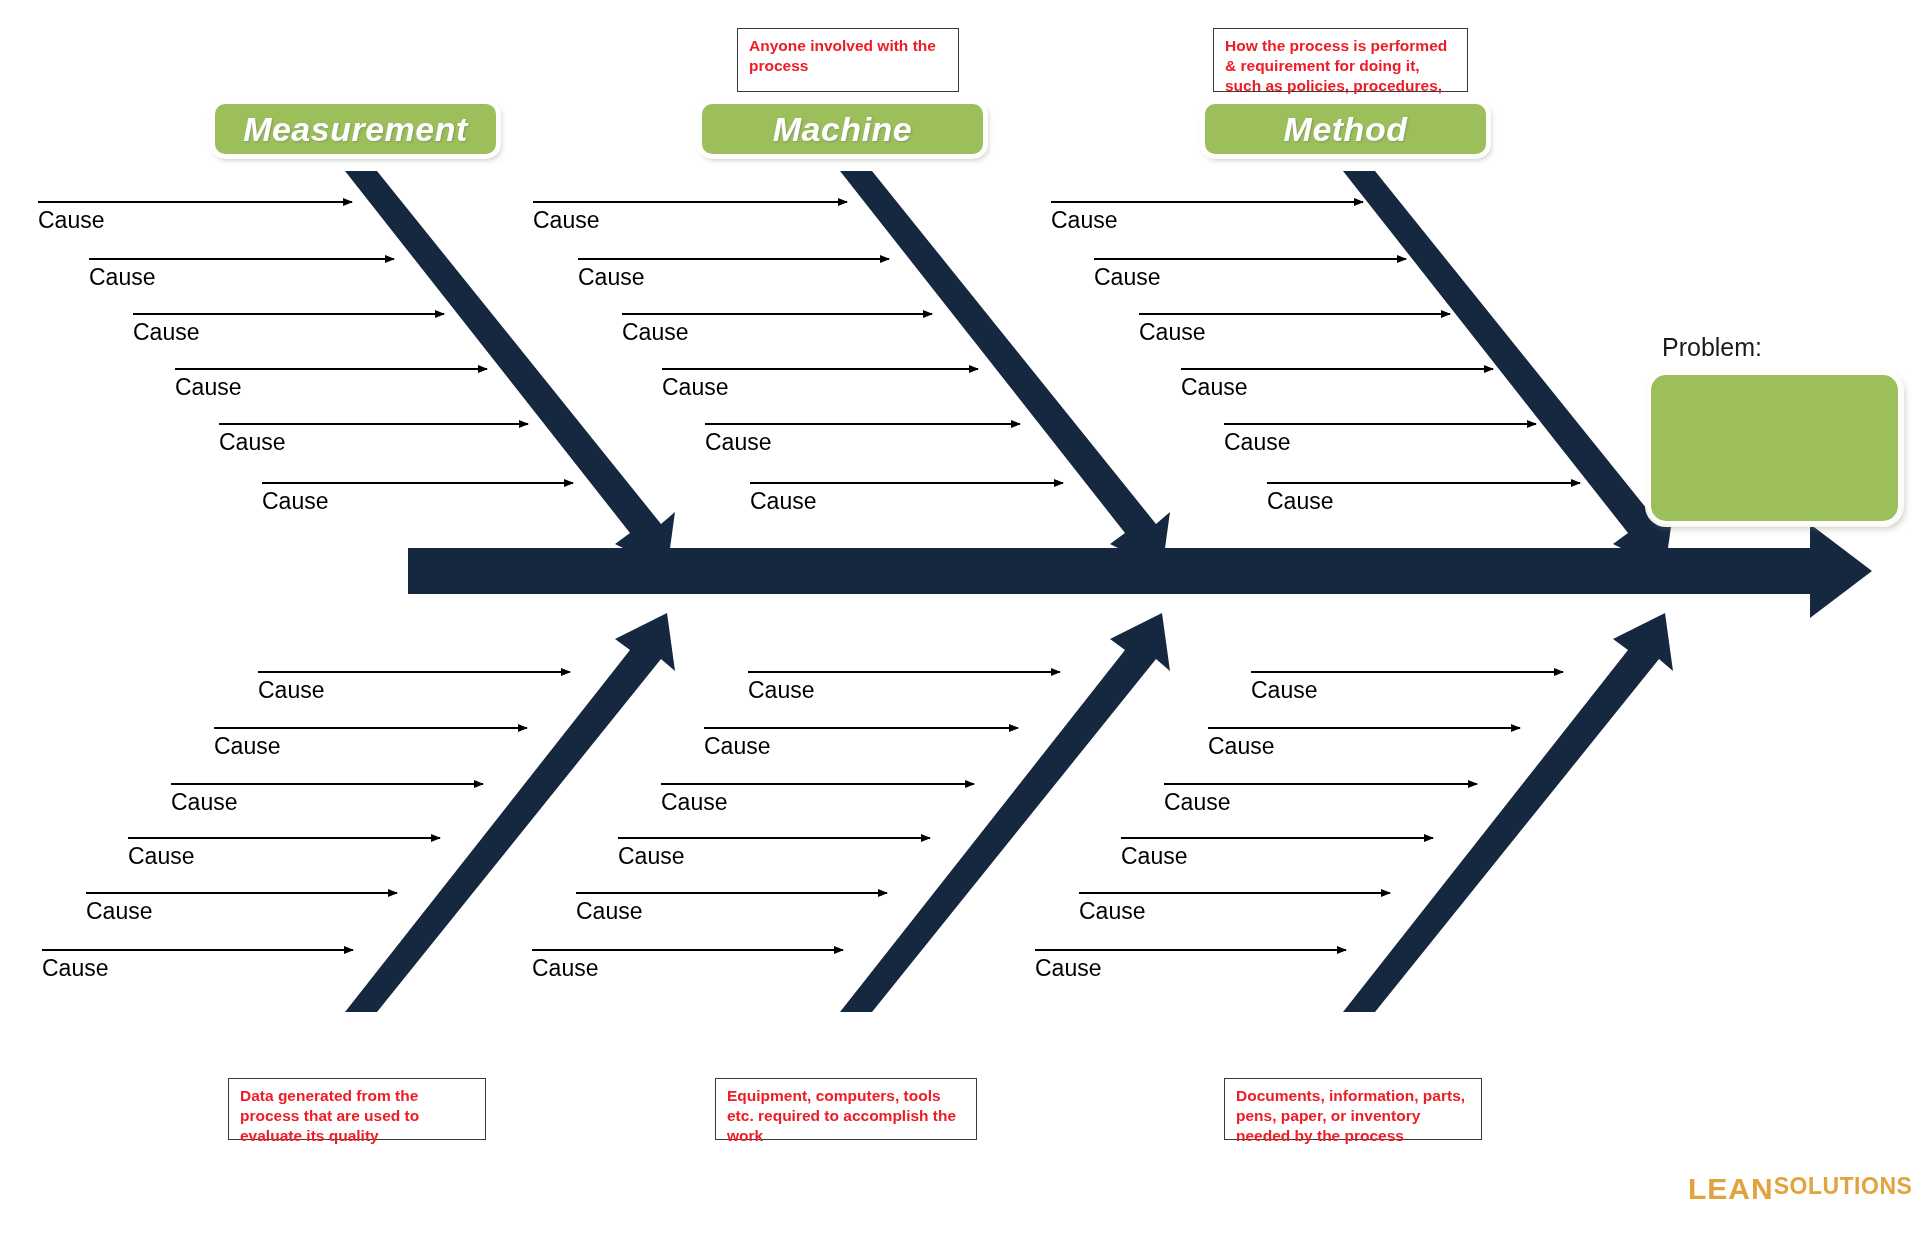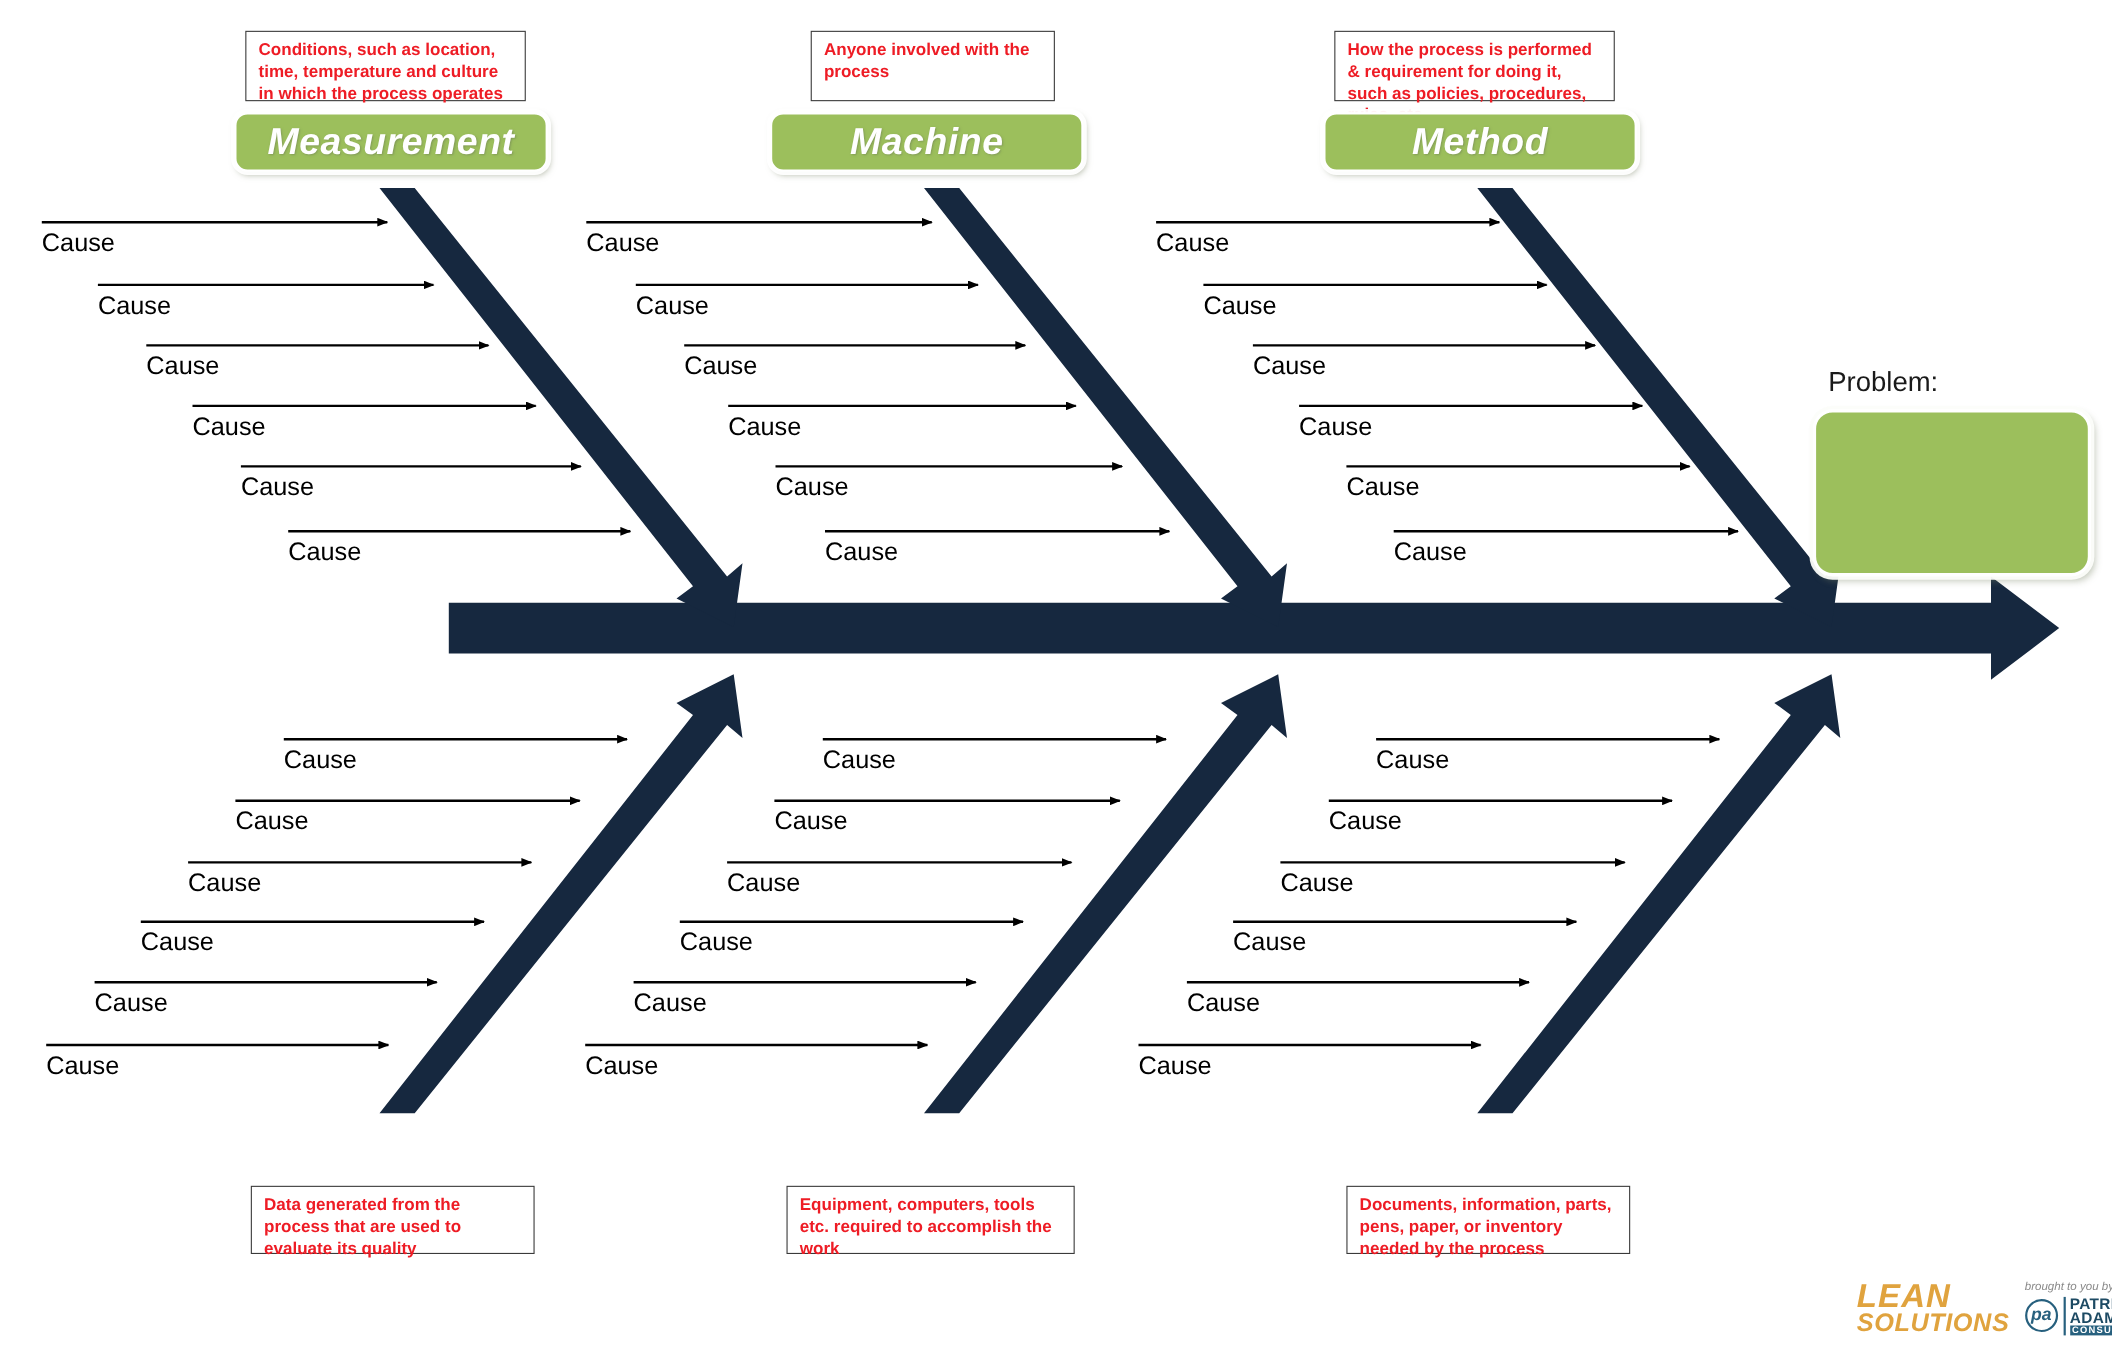--- a/index.html
+++ b/index.html
@@ -92,25 +92,24 @@
   .logo-wrap {
     position: absolute;
     box-sizing: border-box;
     background: #ffffff;
     display: flex;
     align-items: center;
     padding: 6px 10px;
   }
   .logo-lean {
     display: flex;
-    flex-direction: column;
+    flex-direction: row;
     align-items: flex-start;
     line-height: 0.88;
     color: #E0A33E;
-    font-style: italic;
     font-weight: bold;
     margin-right: 14px;
   }
   .logo-lean .l1 { font-size: 30px; letter-spacing: 1px; }
   .logo-lean .l2 { font-size: 23px; letter-spacing: 0.5px; }
   .logo-right {
     display: flex;
     flex-direction: column;
     justify-content: center;
   }
@@ -245,21 +244,20 @@
     <g stroke="#000000" stroke-width="2.2" fill="none">
       <line x1="1251" y1="672" x2="1563" y2="672" marker-end="url(#causeArrow)"></line>
       <line x1="1208" y1="728" x2="1520" y2="728" marker-end="url(#causeArrow)"></line>
       <line x1="1164" y1="784" x2="1477" y2="784" marker-end="url(#causeArrow)"></line>
       <line x1="1121" y1="838" x2="1433" y2="838" marker-end="url(#causeArrow)"></line>
       <line x1="1079" y1="893" x2="1390" y2="893" marker-end="url(#causeArrow)"></line>
       <line x1="1035" y1="950" x2="1346" y2="950" marker-end="url(#causeArrow)"></line>
     </g>
   </svg>
 
-  <div class="note-box" style="left:223px; top:28px; width:255px; height:64px;">Conditions, such as location, time, temperature and culture in which the process operates</div>
 
   <div class="note-box" style="left:737px; top:28px; width:222px; height:64px;">Anyone involved with the process</div>
 
   <div class="note-box" style="left:1213px; top:28px; width:255px; height:64px;">How the process is performed &amp; requirement for doing it, such as policies, procedures, rules, etc.</div>
 
   <div class="cat-box" style="left:213px; top:102px; width:285px; height:54px;">Measurement</div>
 
   <div class="cat-box" style="left:700px; top:102px; width:285px; height:54px;">Machine</div>
 
   <div class="cat-box" style="left:1203px; top:102px; width:285px; height:54px;">Method</div>

